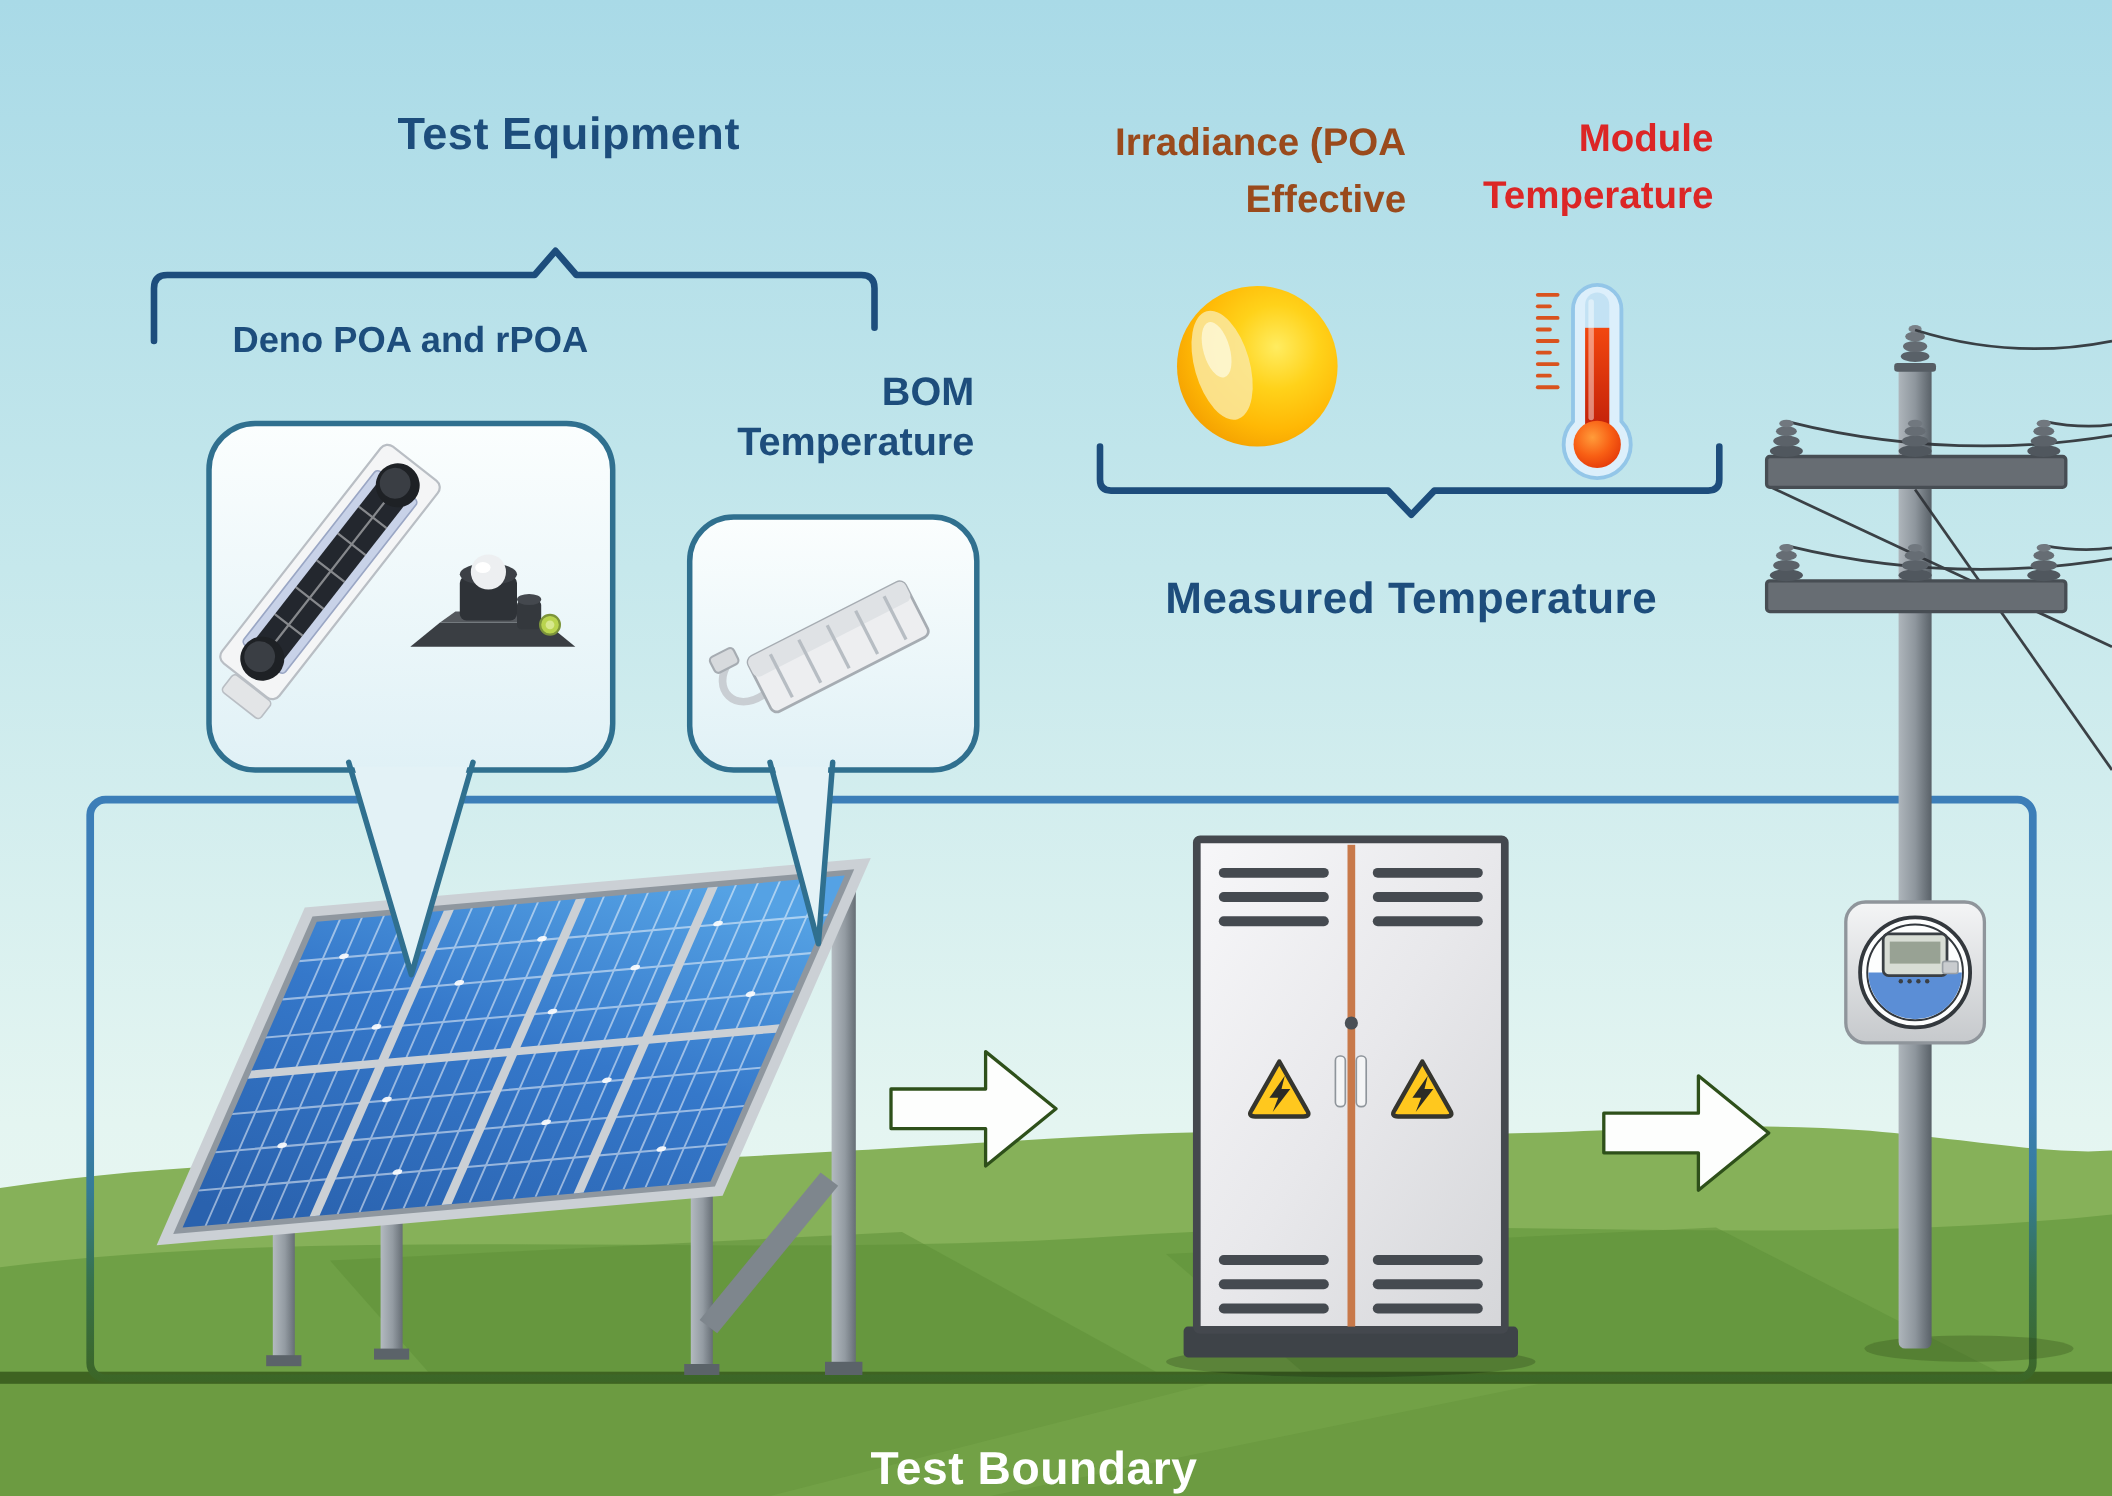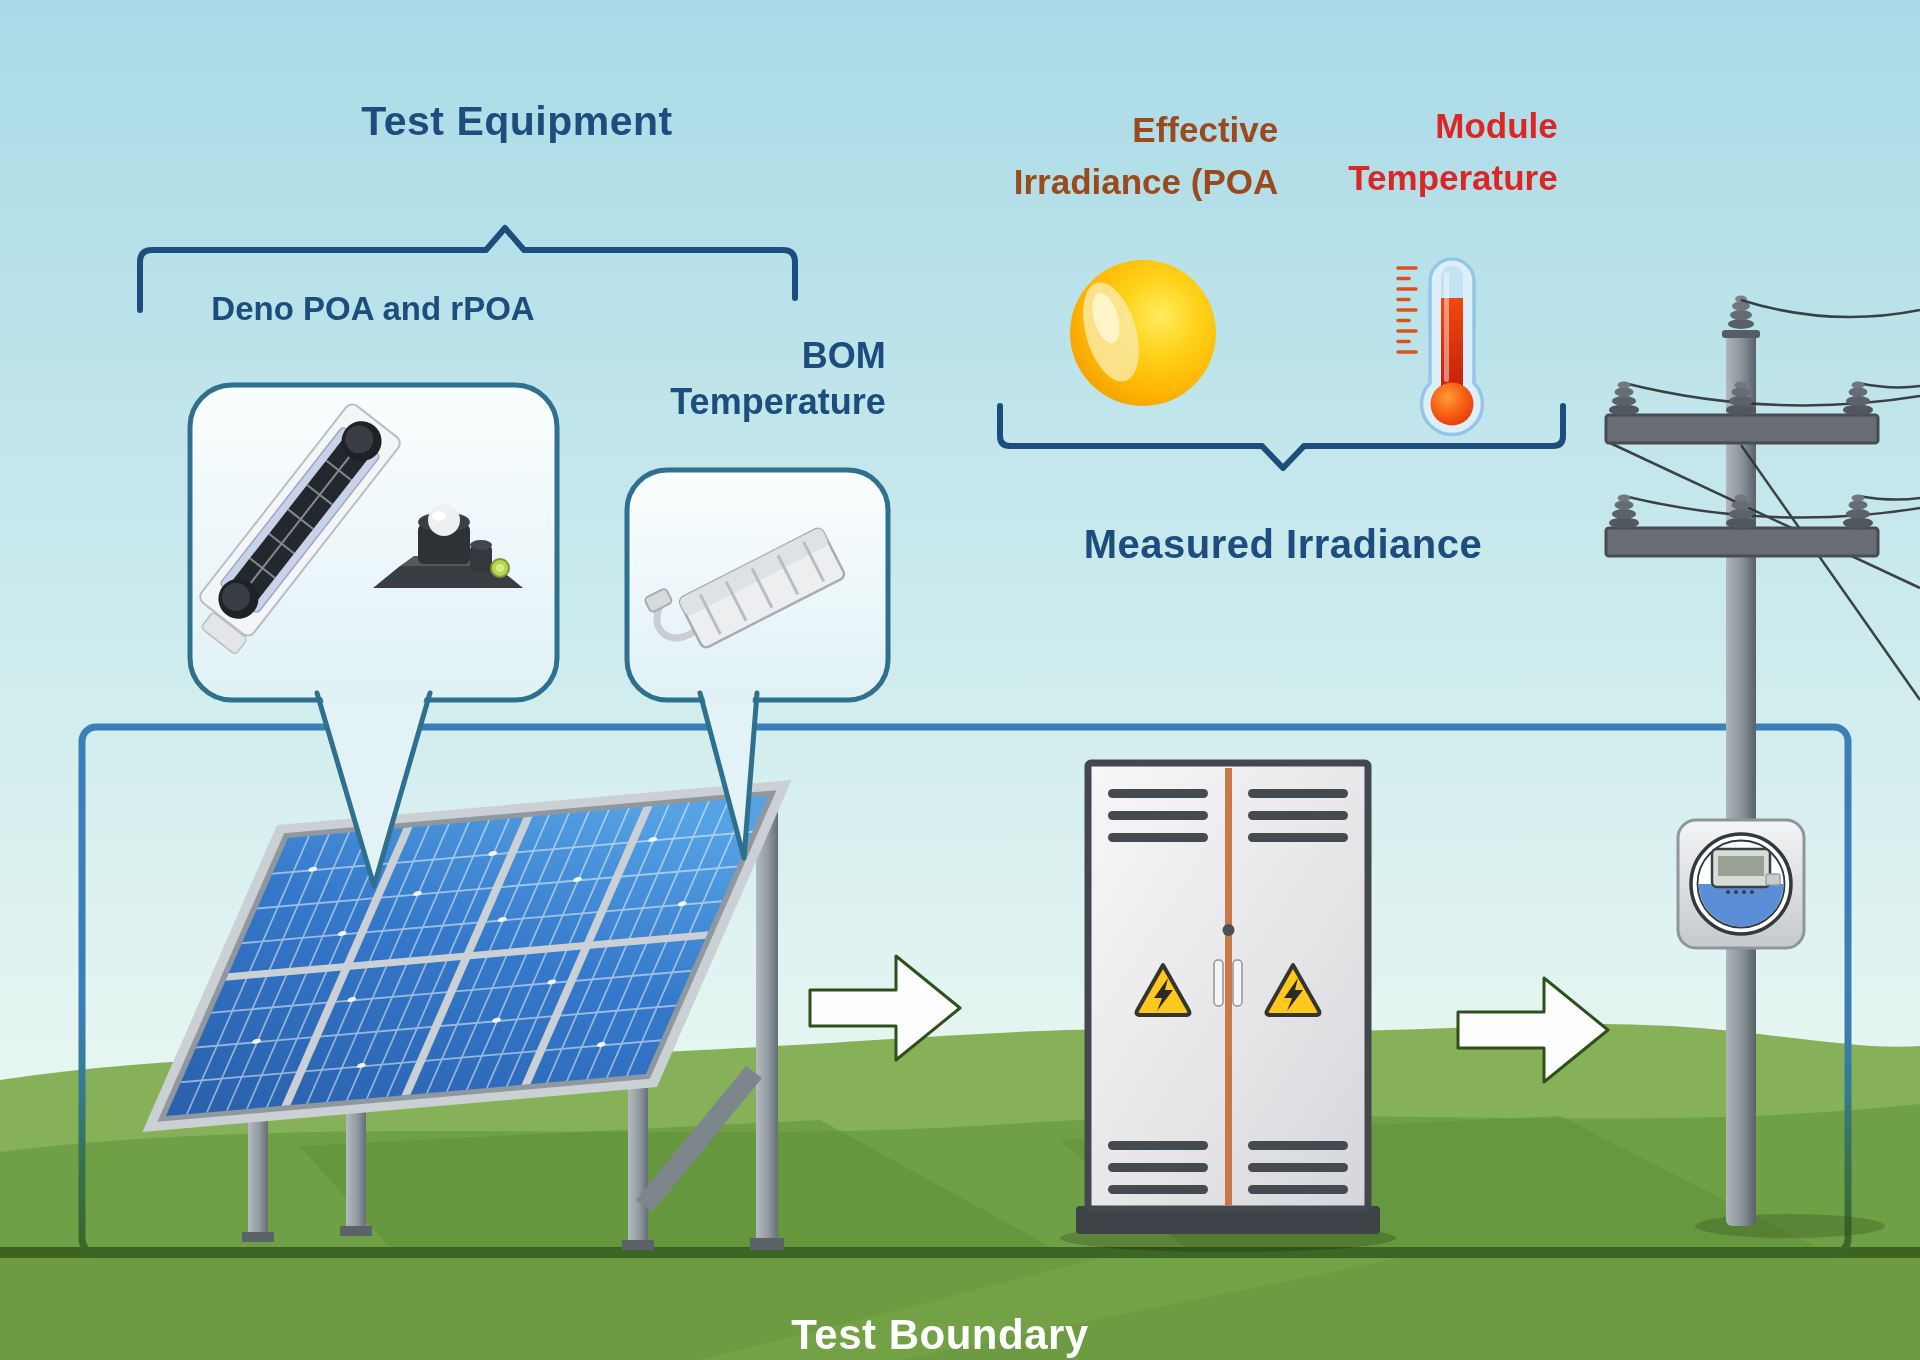--- a/index.html
+++ b/index.html
@@ -358,26 +358,26 @@
 <div class="lbl navy t-equip">Test Equipment</div>
 
 <div class="lbl navy t-deno">Deno POA and rPOA</div>
 
 <div class="lbl navy t-bom">
   <span>BOM</span>
   <span>Temperature</span>
 </div>
 
 <div class="lbl brown t-irr">
+  <span>Irradiance (POA</span>
   <span>Effective</span>
-  <span>Irradiance (POA</span>
 </div>
 
 <div class="lbl red t-mod">
   <span>Module</span>
   <span>Temperature</span>
 </div>
 
-<div class="lbl navy t-meas">Measured Irradiance</div>
+<div class="lbl navy t-meas">Measured Temperature</div>
 
 <div class="lbl white t-bound">Test Boundary</div>
 
 </div>
 
 </body></html>

